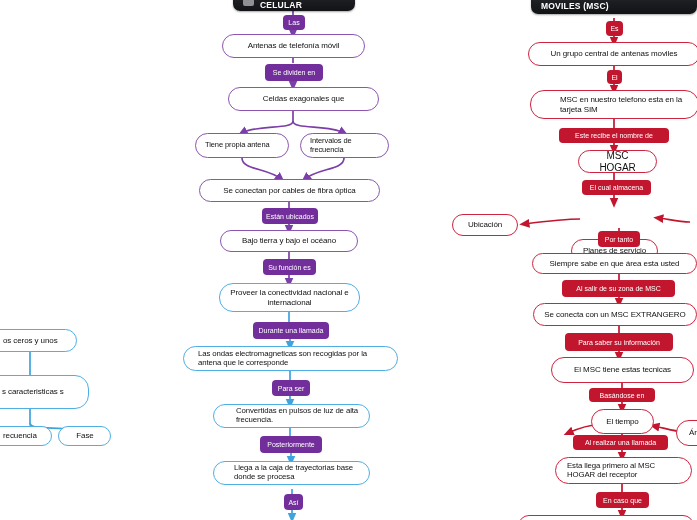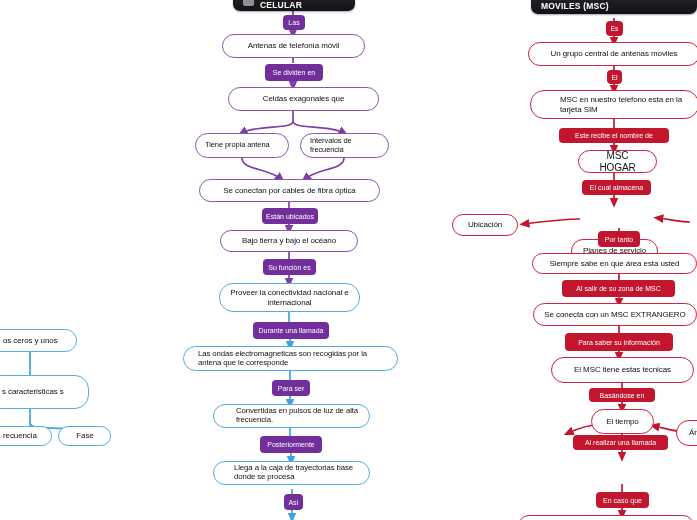--- a/index.html
+++ b/index.html
@@ -330,18 +330,21 @@
 
   <div class="node red center" style="left:591px;top:409px;width:63px;height:25px;font-size:8px;">
     <span>El tiempo</span>
     </div>
 
 
   <div class="node red" style="left:676px;top:420px;width:42px;height:26px;font-size:8px;padding-left:12px;">
     <span>Ár</span>
     </div>
 
+  <div class="node red" style="left:555px;top:457px;width:137px;height:27px;font-size:7.8px;padding-left:11px;">
+    <span>Esta llega primero al MSC HOGAR del receptor</span>
+    </div>
 
   <div class="node red" style="left:518px;top:515px;width:176px;height:22px;font-size:8px;">
     <span></span>
     </div>
 
 </div>
 
 </body></html>

